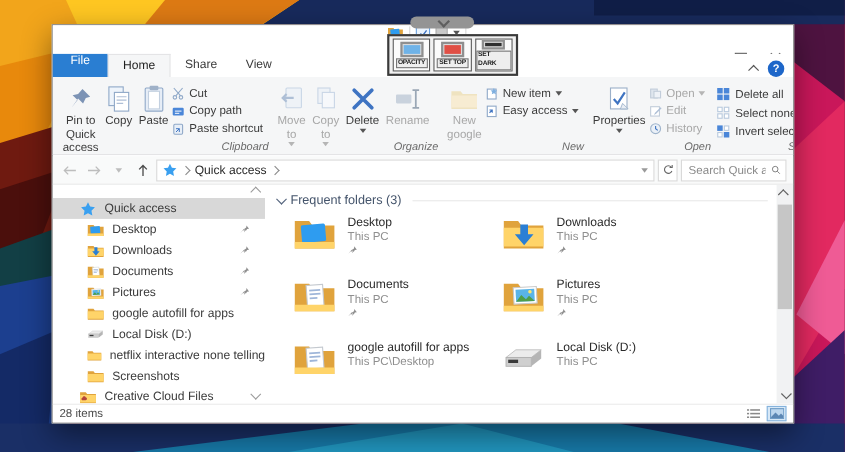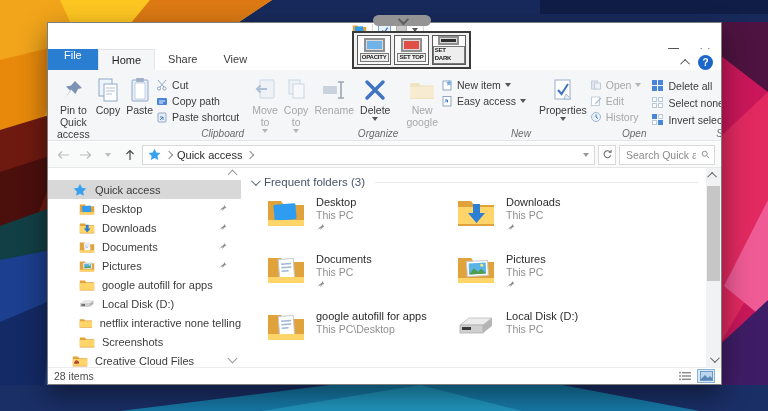--- a/index.html
+++ b/index.html
@@ -356,37 +356,37 @@
         <div class="rlarge narrow disabled">
           <span class="ricon">
             <svg width="24" height="24" viewBox="0 0 24 24">
               <rect x="5" y="2" width="11" height="14" fill="#eef2f7" stroke="#c9d6e6"></rect>
               <rect x="9" y="6" width="11" height="14" fill="#f6f8fb" stroke="#c9d6e6"></rect>
             </svg>
           </span>
           <span class="rlabel">Copy to</span>
           <span class="caret c-down"></span>
         </div>
+        <div class="rlarge">
+          <span class="ricon">
+            <svg width="24" height="24" viewBox="0 0 24 24">
+                <path d="M4 4l16 16M20 4L4 20" stroke="#3f74c2" stroke-width="3.4" stroke-linecap="round"></path>
+              </svg>
+          </span>
+          <span class="rlabel">Delete</span>
+          <span class="caret c-down"></span>
+        </div>
         <div class="rlarge disabled">
           <span class="ricon">
             <svg width="26" height="24" viewBox="0 0 26 24">
               <rect x="2" y="8" width="14" height="8" rx="1" fill="#c9d2dd"></rect>
               <path d="M20 4v16M17 4h6M17 20h6" stroke="#9aa7b5" stroke-width="1.6" fill="none"></path>
             </svg>
           </span>
           <span class="rlabel">Rename</span>
-        </div>
-        <div class="rlarge">
-          <span class="ricon">
-            <svg width="24" height="24" viewBox="0 0 24 24">
-                <path d="M4 4l16 16M20 4L4 20" stroke="#3f74c2" stroke-width="3.4" stroke-linecap="round"></path>
-              </svg>
-          </span>
-          <span class="rlabel">Delete</span>
-          <span class="caret c-down"></span>
         </div>
         <div class="glabel">Organize</div>
       </div>
       <div class="gsep"></div>
 
       <div class="rgroup">
         <div class="rlarge narrow disabled">
           <span class="ricon">
             <svg width="26" height="22" viewBox="0 0 40 34">
                 <path d="M2 6h13l3 4h20v21H2z" fill="#efe3c0"></path>

